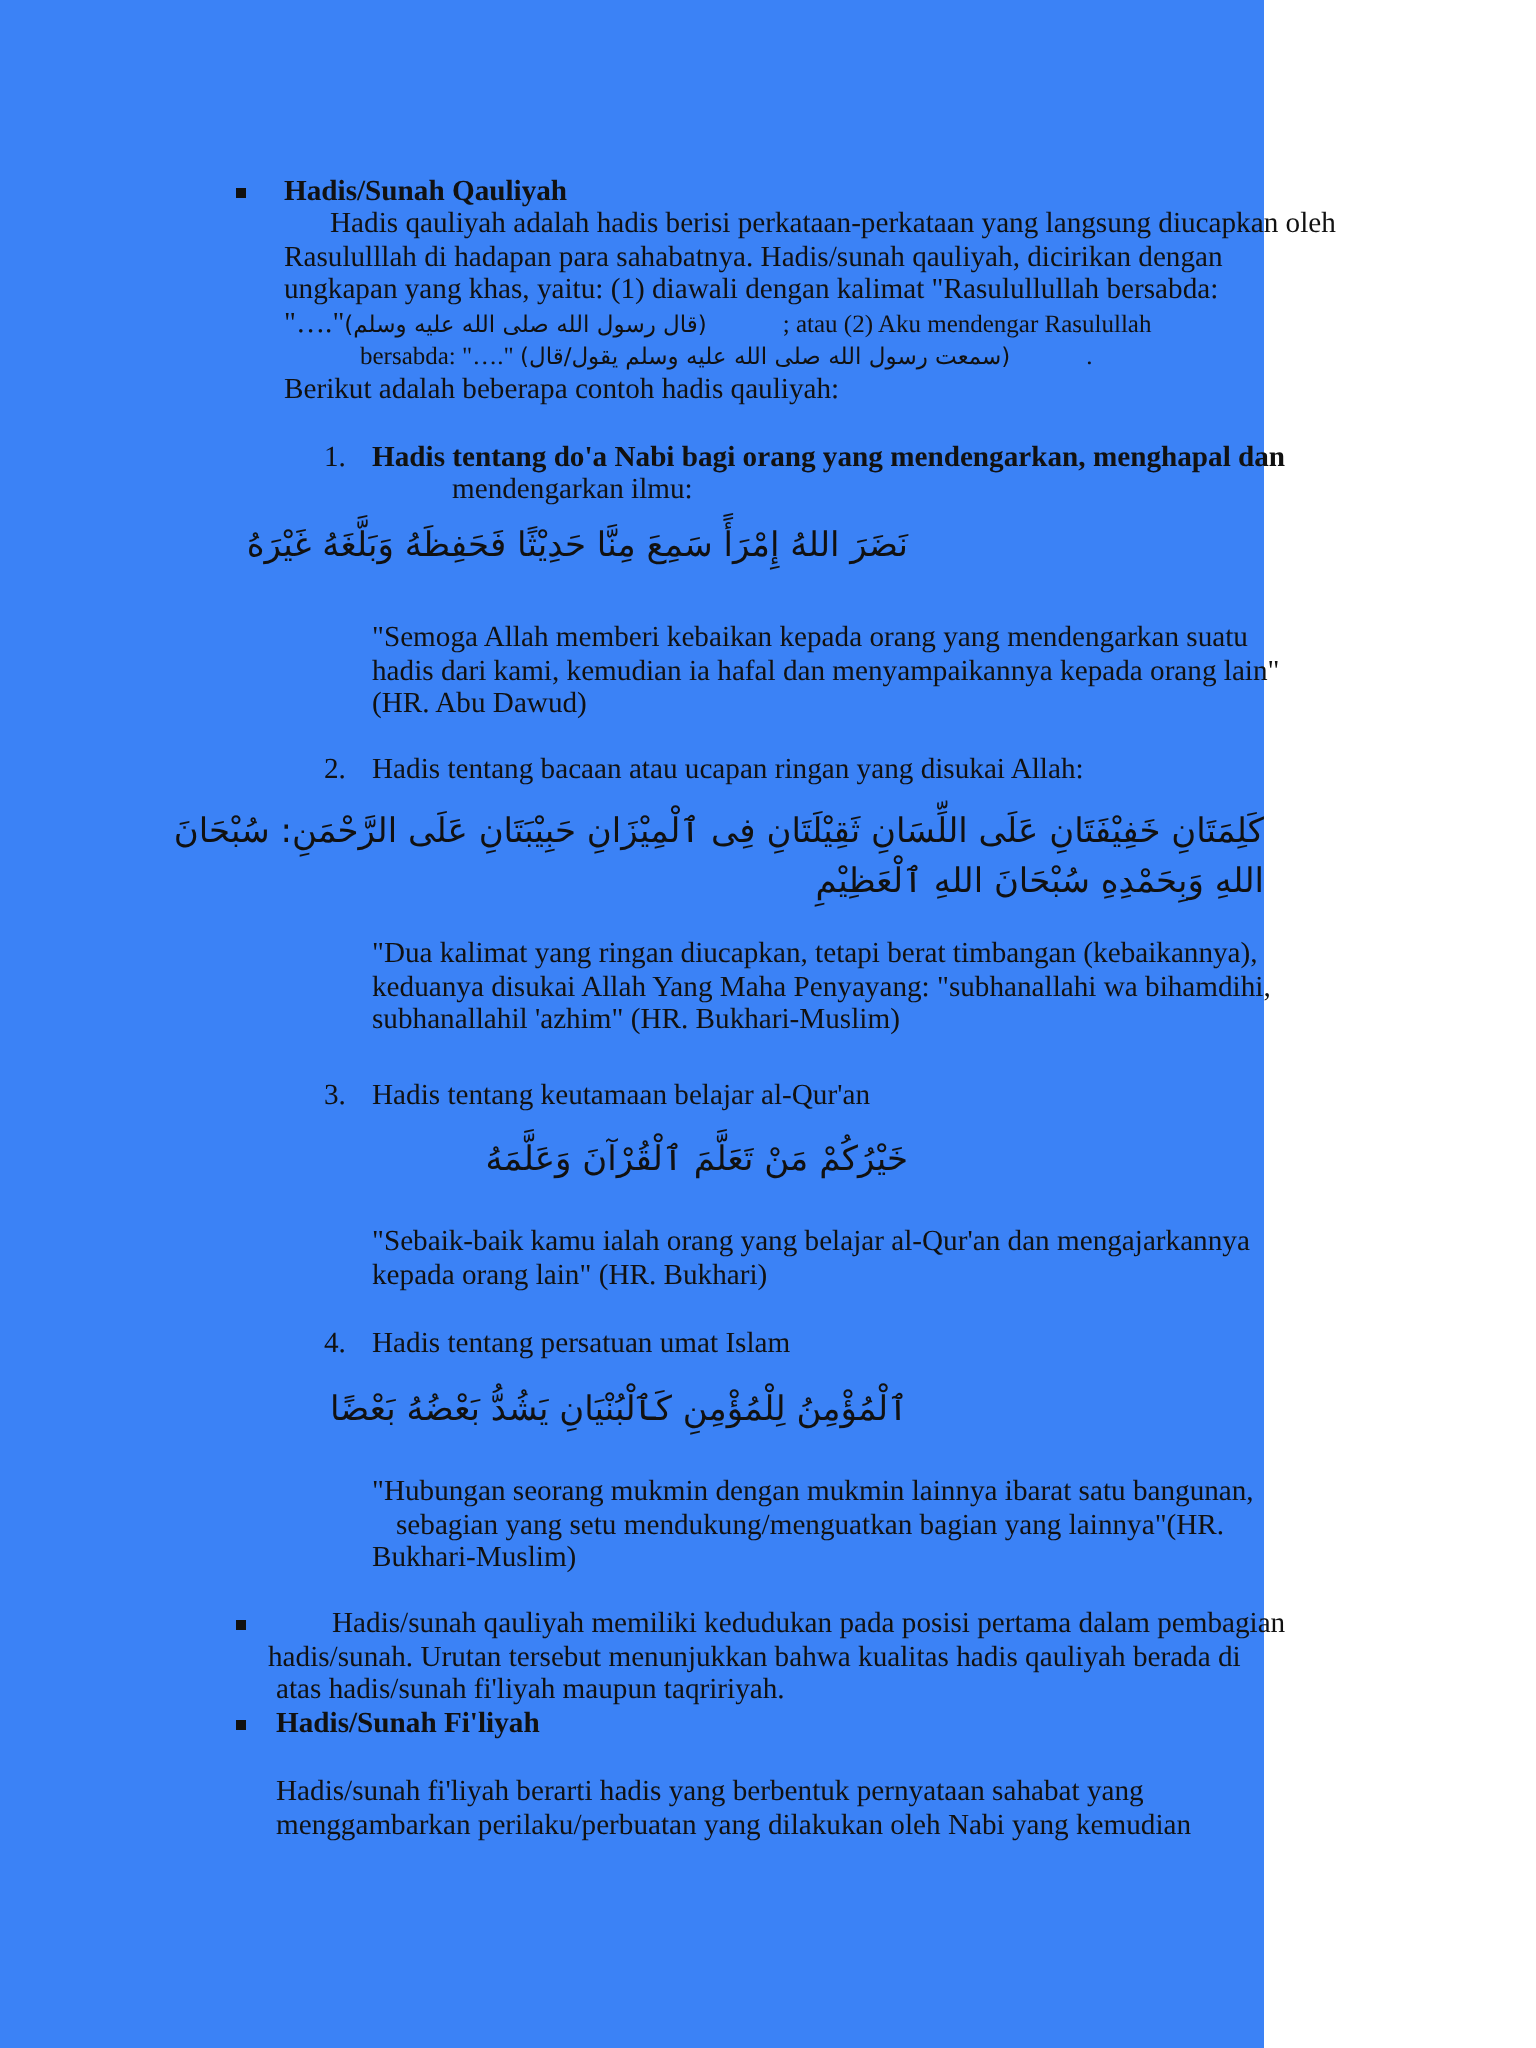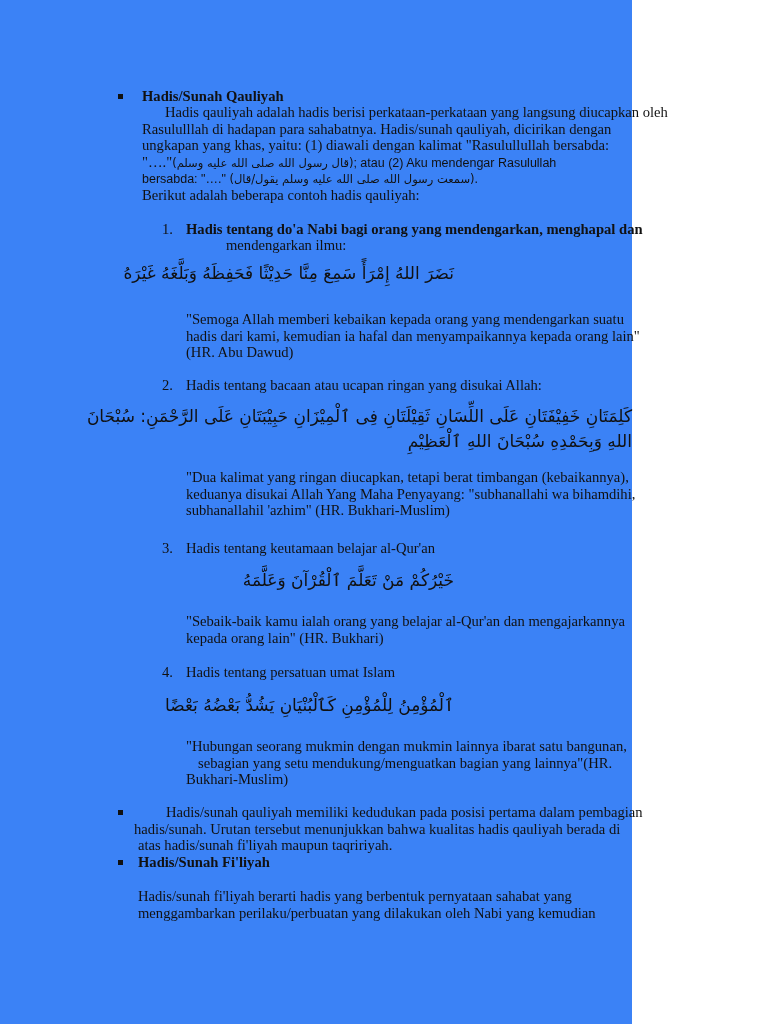--- a/index.html
+++ b/index.html
@@ -47,22 +47,23 @@
       font-family: "DejaVu Sans", sans-serif;
       font-size: 17px;
       line-height: 22px;
       text-align: right;
     }
     .arabic-inline {
       font-family: "DejaVu Sans", sans-serif;
       font-size: 11.5px;
     }
     .sans-inline {
-      font-family: Liberation Sans, sans-serif;
+      font-family: Liberation Serif, serif;
       font-size: 12.5px;
+      padding-left: 38px;
     }
   </style>
 </head>
 <body>
 
 <div class="page">
 
   <div>
     <span class="bullet" style="left:118px; top:94px;"></span>
     <div class="line bold" style="left:142px; top:88px;">Hadis/Sunah Qauliyah</div>

